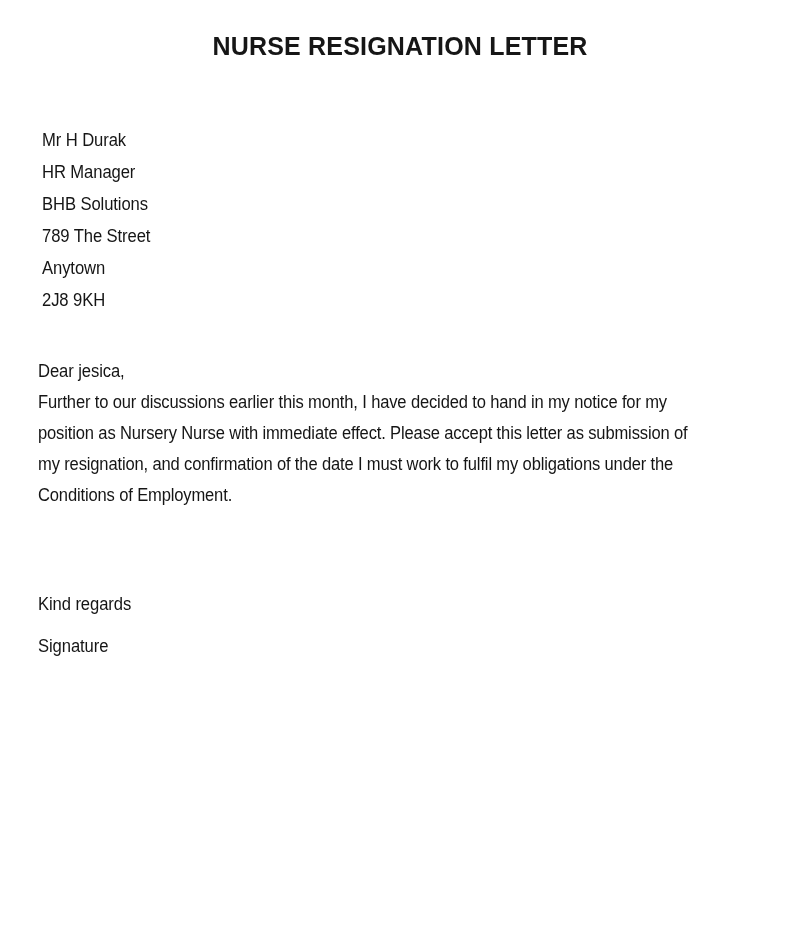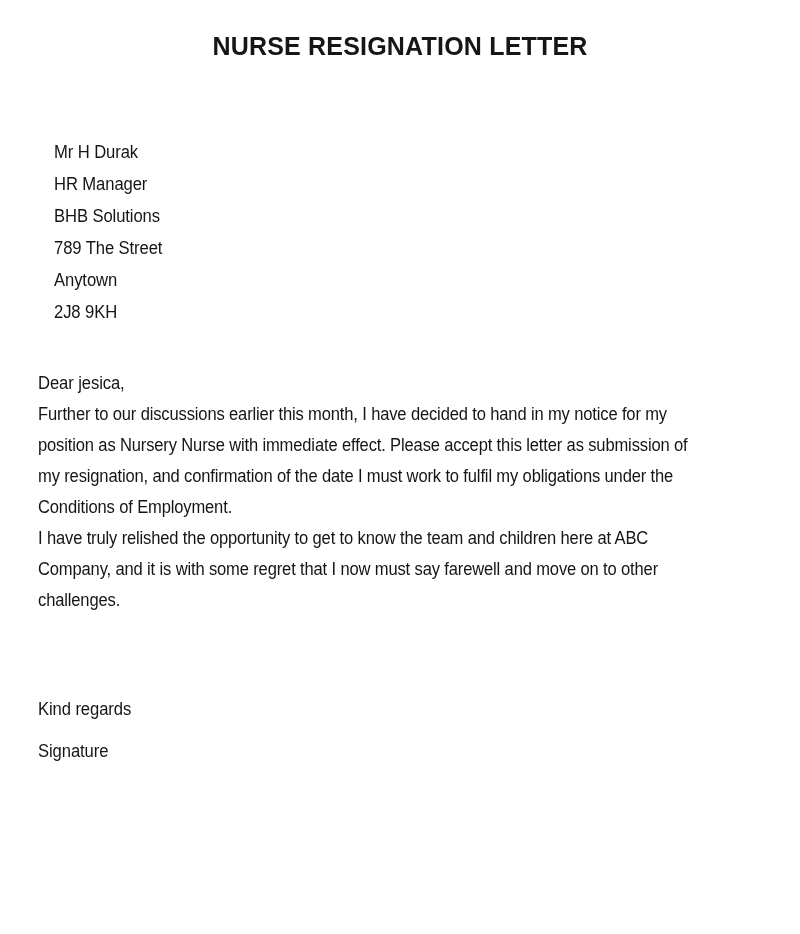--- a/index.html
+++ b/index.html
@@ -34,21 +34,21 @@
     color: #161616;
     line-height: 32px;
   }
   .letter-body {
     position: absolute;
     left: 38px;
     top: 120px;
     width: 732px;
   }
   .addressee-block {
-    margin: 16px;
+    margin: 4px;
     padding: 0;
   }
   .address-line {
     font-family: "Liberation Sans", sans-serif;
     font-size: 17.5px;
     line-height: 32px;
     color: #151515;
     letter-spacing: -0.1px;
     transform: scaleX(0.95);
     transform-origin: left center;
@@ -111,25 +111,20 @@
 
     <div class="salutation">Dear jesica,</div>
 
     <div class="paragraph">
       <div class="para-line">Further to our discussions earlier this month, I have decided to hand in my notice for my</div>
       <div class="para-line">position as Nursery Nurse with immediate effect. Please accept this letter as submission of</div>
       <div class="para-line">my resignation, and confirmation of the date I must work to fulfil my obligations under the</div>
       <div class="para-line">Conditions of Employment.</div>
     </div>
 
-    <div class="paragraph">
-      <div class="para-line">I have truly relished the opportunity to get to know the team and children here at ABC</div>
-      <div class="para-line">Company, and it is with some regret that I now must say farewell and move on to other</div>
-      <div class="para-line">challenges.</div>
-    </div>
 
 
     <div class="closing-block">
       <div class="closing-line">Kind regards</div>
       <div class="closing-line">Signature</div>
     </div>
 
   </div>
 </div>
 

